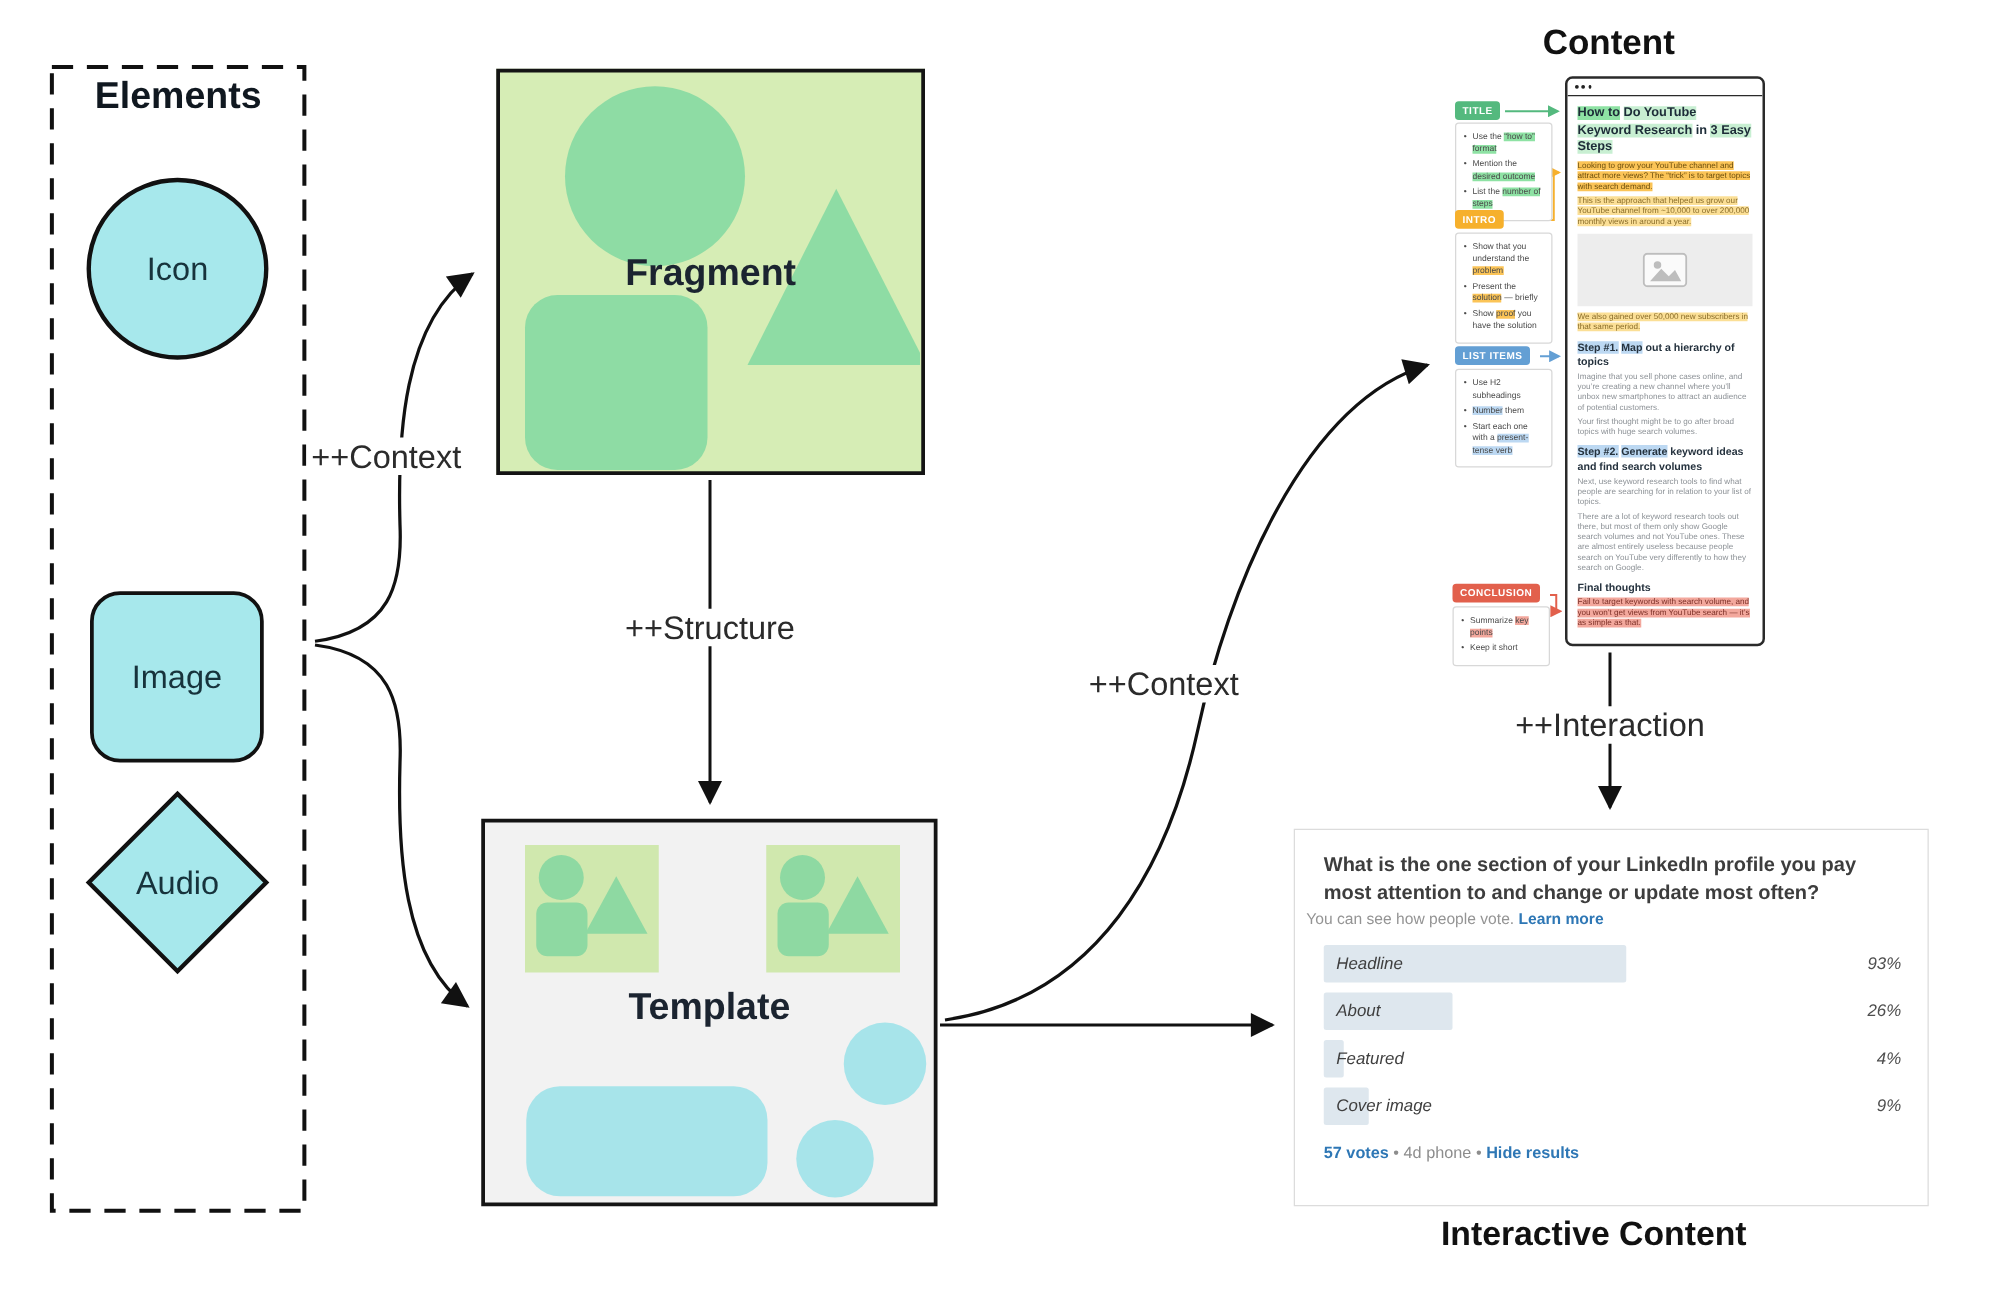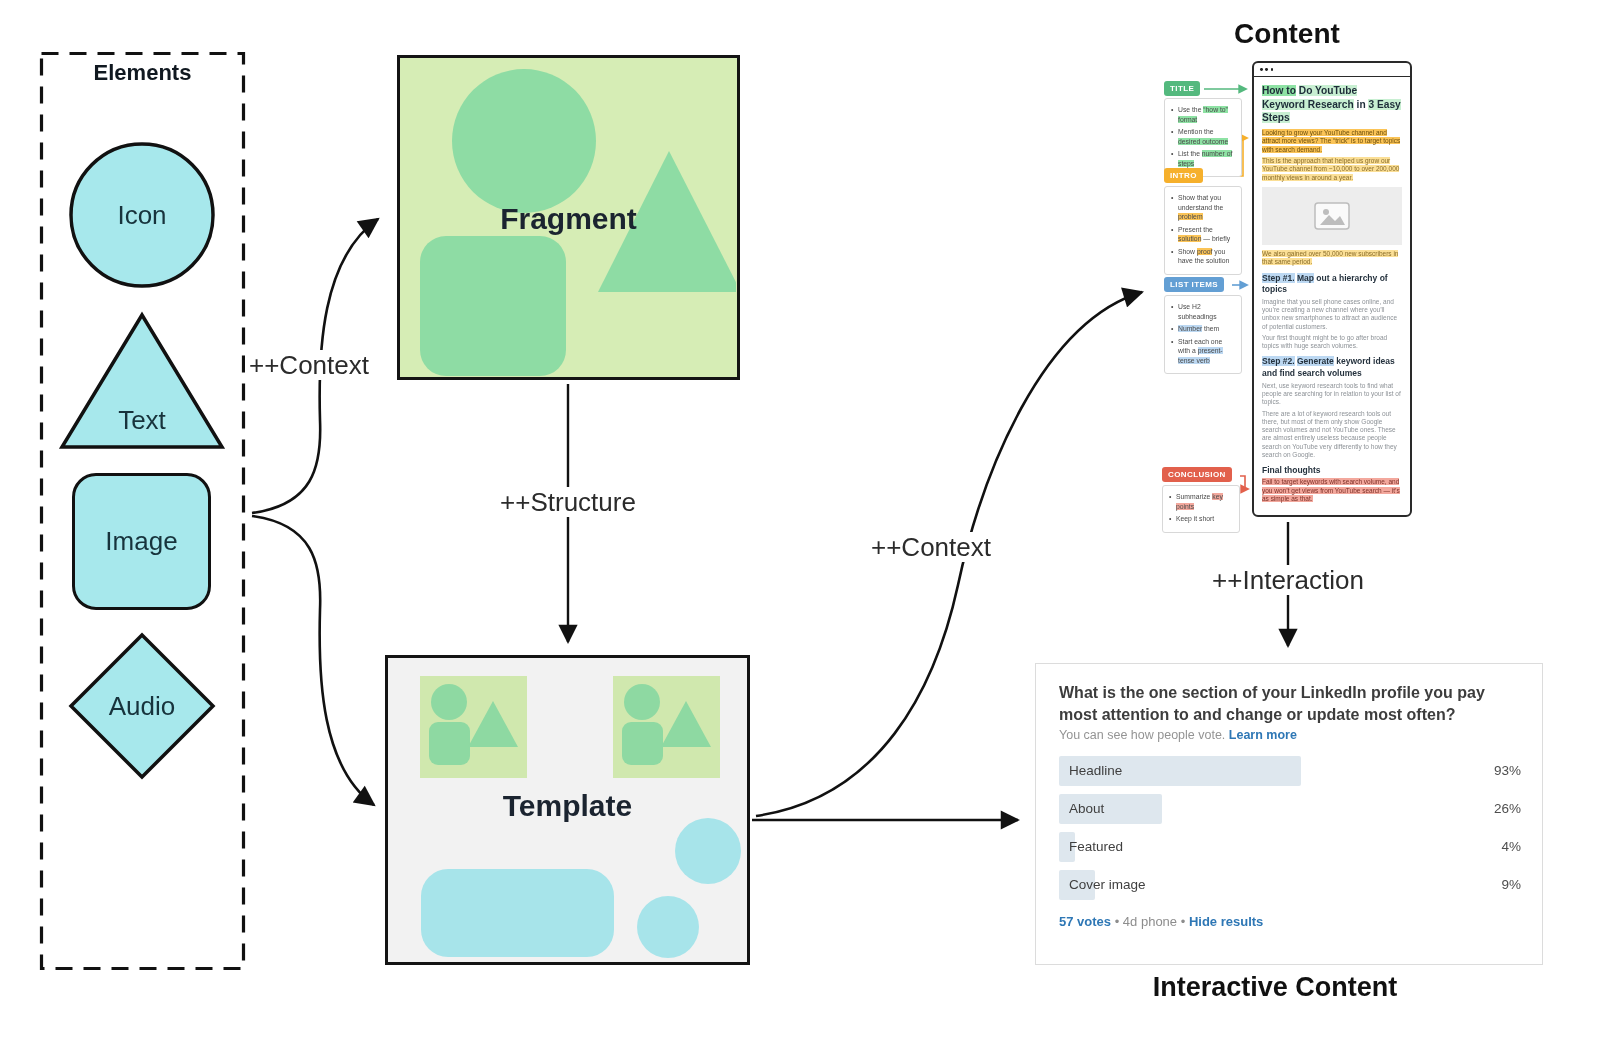--- a/index.html
+++ b/index.html
@@ -1,20 +1,20 @@
 <!DOCTYPE html>
 <html><head>
 <meta charset="utf-8">
 <style>
   html,body{margin:0;padding:0;background:#fff;}
   #canvas{position:relative;width:1600px;height:1045px;background:#fff;overflow:hidden;
           font-family:"Liberation Sans","DejaVu Sans",sans-serif;color:#222;}
   .abs{position:absolute;}
   
-  .panel-title{left:40px;top:60px;width:205px;text-align:center;font-size:22px;font-weight:bold;color:#101820;}
+  .panel-title{left:40px;top:60px;width:205px;text-align:center;font-size:30px;font-weight:bold;color:#101820;}
   .shape-wrap{position:absolute;}
   .shape-label{position:absolute;left:0;right:0;text-align:center;font-size:26px;color:#17333c;}
   .img-el{left:72px;top:473px;width:133px;height:131px;background:#a7e8ec;border:3.5px solid #111;border-radius:24px;}
   
   .bigbox{position:absolute;border:3.5px solid #141414;box-sizing:border-box;}
   .fragment-box{left:397px;top:55px;width:343px;height:325px;background:#d6edb5;}
   .template-box{left:385px;top:655px;width:365px;height:310px;background:#f2f2f2;}
   .bigbox-label{position:absolute;left:0;right:0;text-align:center;font-weight:bold;font-size:30px;color:#1b2430;}
   .minifrag{position:absolute;width:107px;height:102px;background:#d0e8ae;}
   
@@ -54,23 +54,23 @@
   .doc p.para-soft span{background:#fbdf96;color:#8a6d2a;}
   .doc p.para-red span{background:#f3a89d;color:#7c3027;}
   .doc h2{font-size:8.5px;line-height:1.3;color:#25323e;margin:6px 0 2px;}
   .doc h3{font-size:8.5px;color:#25323e;margin:6px 0 2px;}
   .img-ph{height:58px;background:#ededed;margin:5px 0;display:flex;align-items:center;justify-content:center;}
   
   .poll{position:absolute;left:1035px;top:663px;width:508px;height:302px;background:#fff;
         border:1px solid #dcdcdc;box-sizing:border-box;z-index:5;}
   .poll-q{position:absolute;left:23px;top:18px;width:462px;font-size:16px;line-height:1.35;
           font-weight:bold;color:#3d3d3d;}
-  .poll-sub{position:absolute;left:23px;top:64px;font-size:12.5px;color:#949494;}
+  .poll-sub{position:absolute;left:9px;top:64px;font-size:12.5px;color:#949494;}
   .poll-sub .learn{color:#2e77b5;font-weight:bold;cursor:pointer;}
-  .poll-opts{position:absolute;left:23px;top:92px;width:462px;}
+  .poll-opts{position:absolute;left:23px;top:92px;width:462px;font-style:italic;}
   .poll-row{position:relative;height:30px;margin-bottom:8px;}
   .poll-barzone{position:absolute;left:0;top:0;width:397px;height:30px;}
   .poll-bar{position:absolute;left:0;top:0;height:30px;background:#dee7ee;border-radius:2px;}
   .poll-opt-label{position:absolute;left:10px;top:0;line-height:30px;font-size:13.5px;color:#3f3f3f;}
   .poll-pct{position:absolute;right:0;top:0;line-height:30px;font-size:13.5px;color:#4e4e4e;}
   .poll-footer{position:absolute;left:23px;top:250px;font-size:13px;color:#8d8d8d;}
   .poll-footer .blue{color:#2e77b5;font-weight:bold;cursor:pointer;}
   svg.overlay{position:absolute;left:0;top:0;z-index:4;pointer-events:none;}
 </style>
 </head>
@@ -114,26 +114,20 @@
 
   <div class="abs panel-title">Elements</div>
 
   <div class="shape-wrap" style="left:67px;top:140px;width:150px;height:150px;">
     <svg width="150" height="150">
       <circle cx="75" cy="75" r="71" fill="#a7e8ec" stroke="#111" stroke-width="3.5"></circle>
     </svg>
     <span class="shape-label" style="top:60px;">Icon</span>
   </div>
 
-  <div class="shape-wrap" style="left:57px;top:310px;width:170px;height:142px;">
-    <svg width="170" height="142">
-      <polygon points="85,5 165,137 5,137" fill="#a7e8ec" stroke="#111" stroke-width="3.5"></polygon>
-    </svg>
-    <span class="shape-label" style="top:95px;">Text</span>
-  </div>
 
   <div class="shape-wrap img-el">
     <span class="shape-label" style="top:50px;">Image</span>
   </div>
 
   <div class="shape-wrap" style="left:67px;top:631px;width:150px;height:150px;">
     <svg width="150" height="150">
       <polygon points="75,4 146,75 75,146 4,75" fill="#a7e8ec" stroke="#111" stroke-width="3.5"></polygon>
     </svg>
     <span class="shape-label" style="top:60px;">Audio</span>

